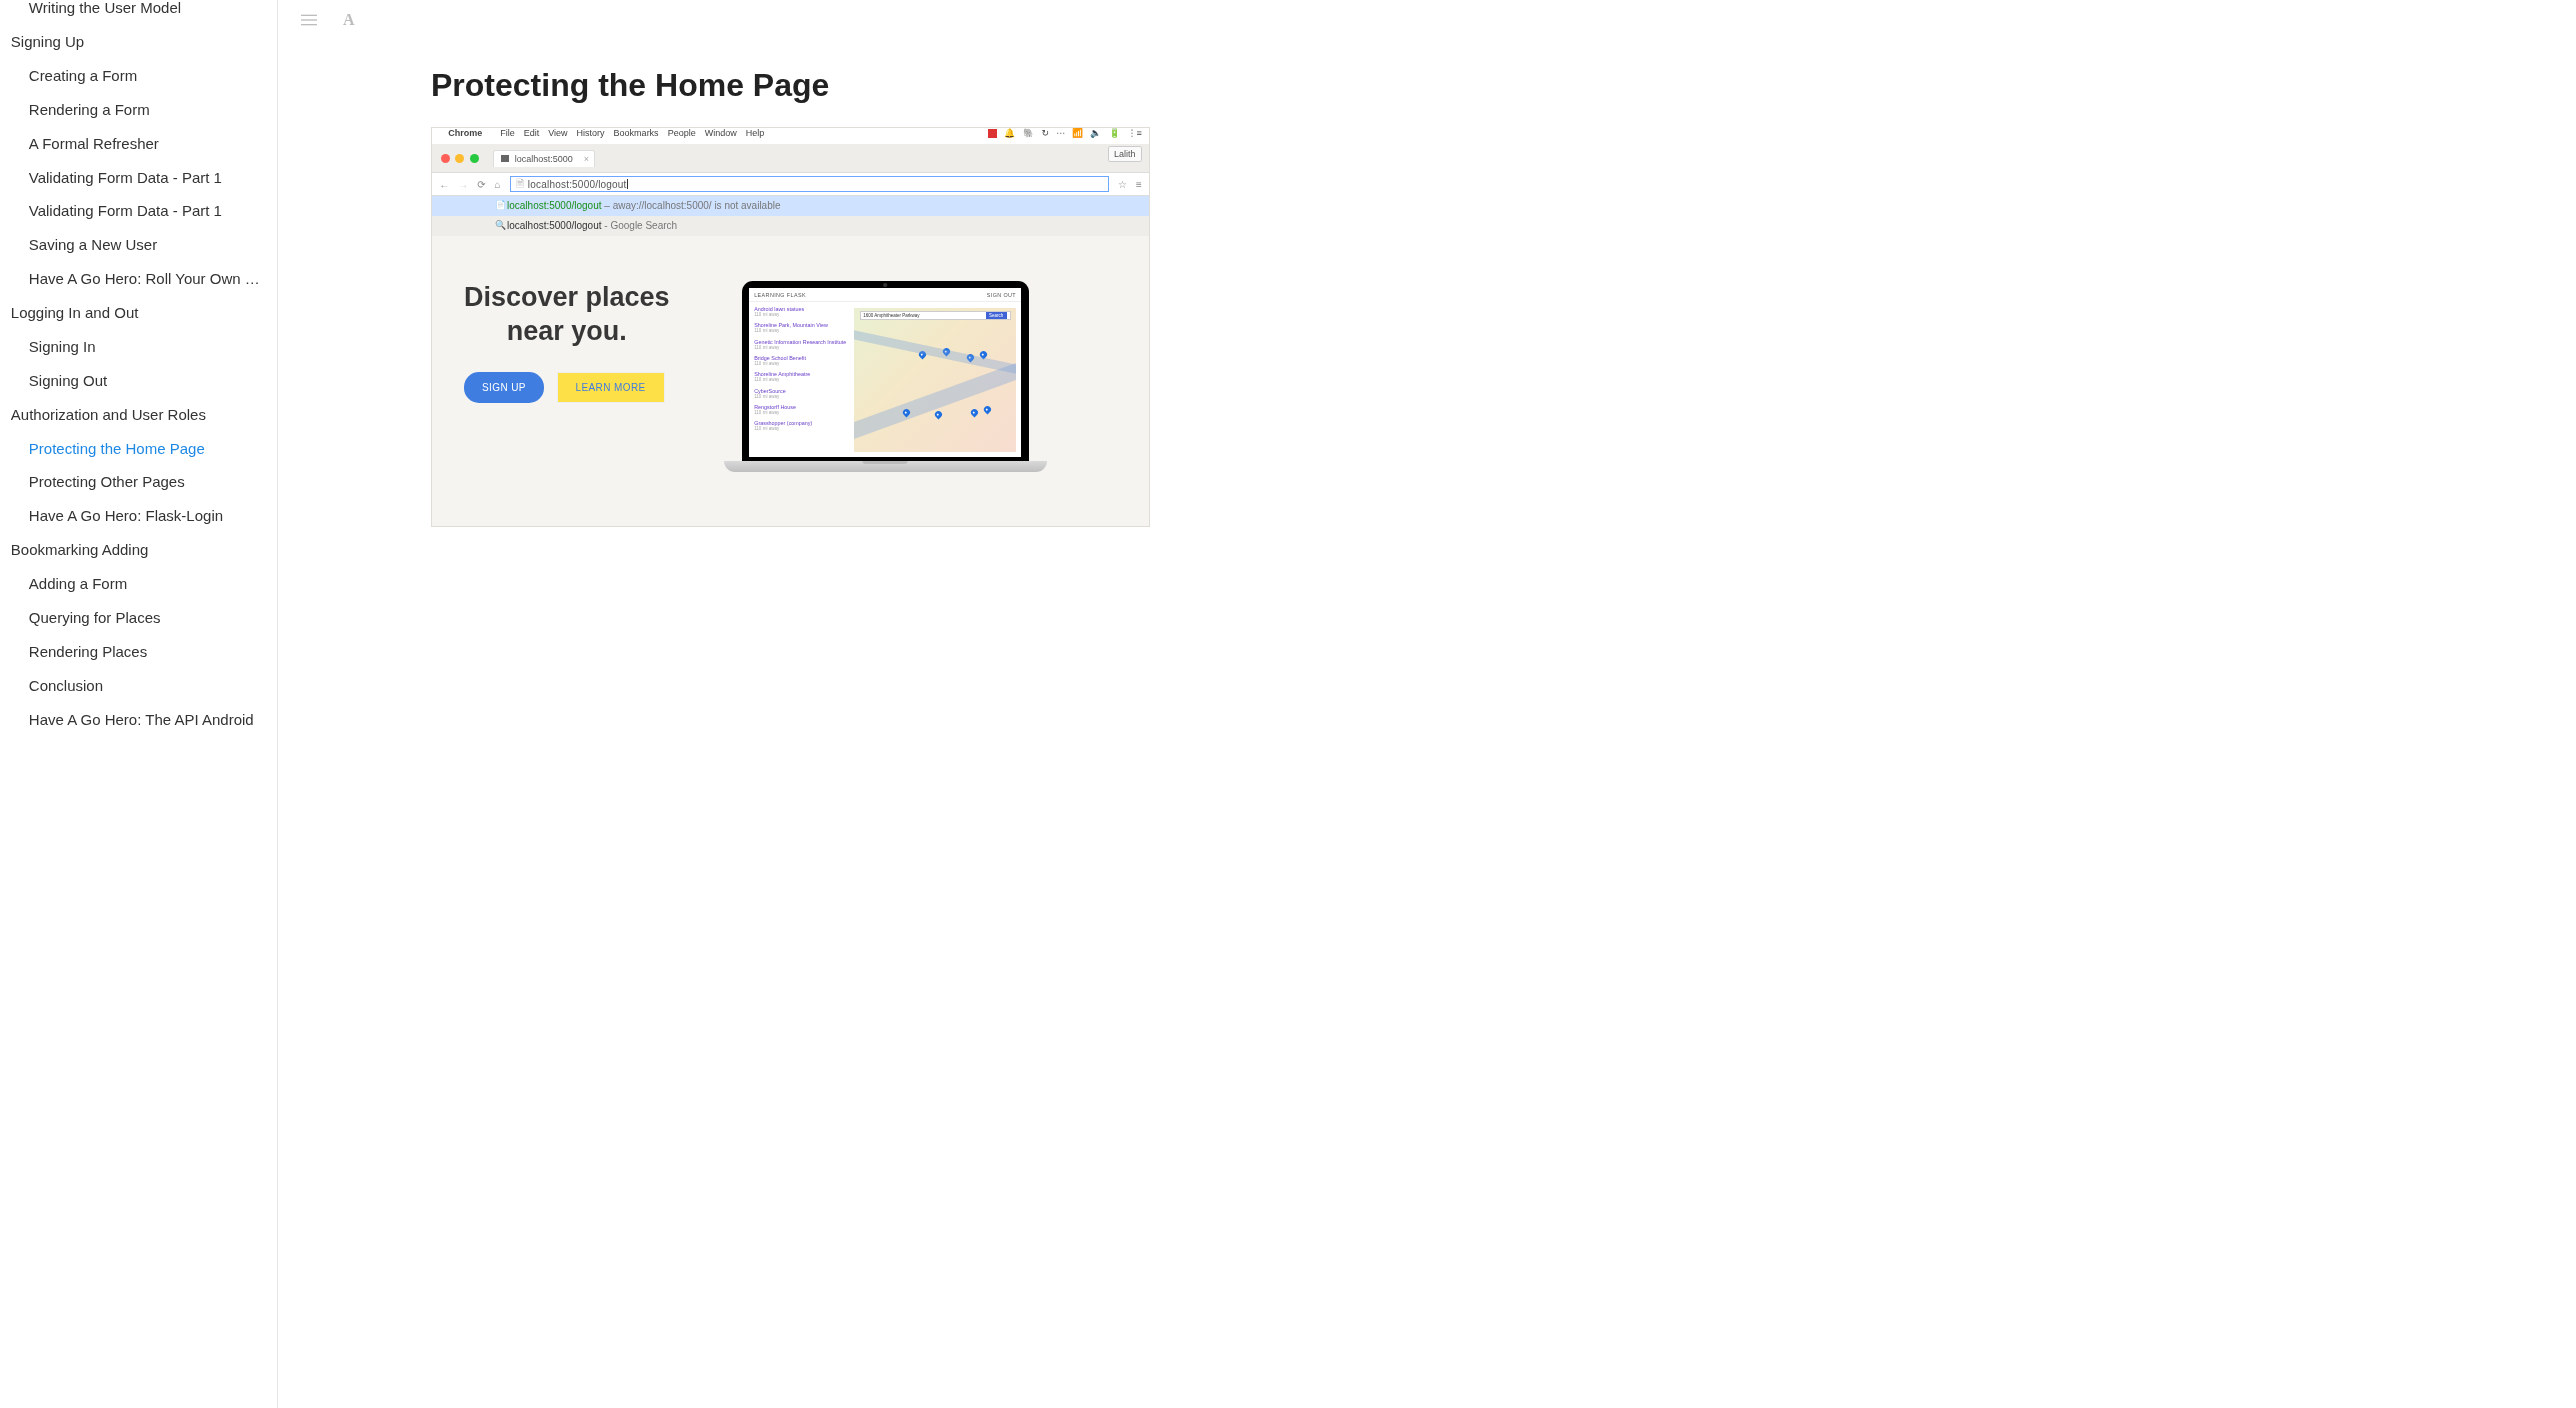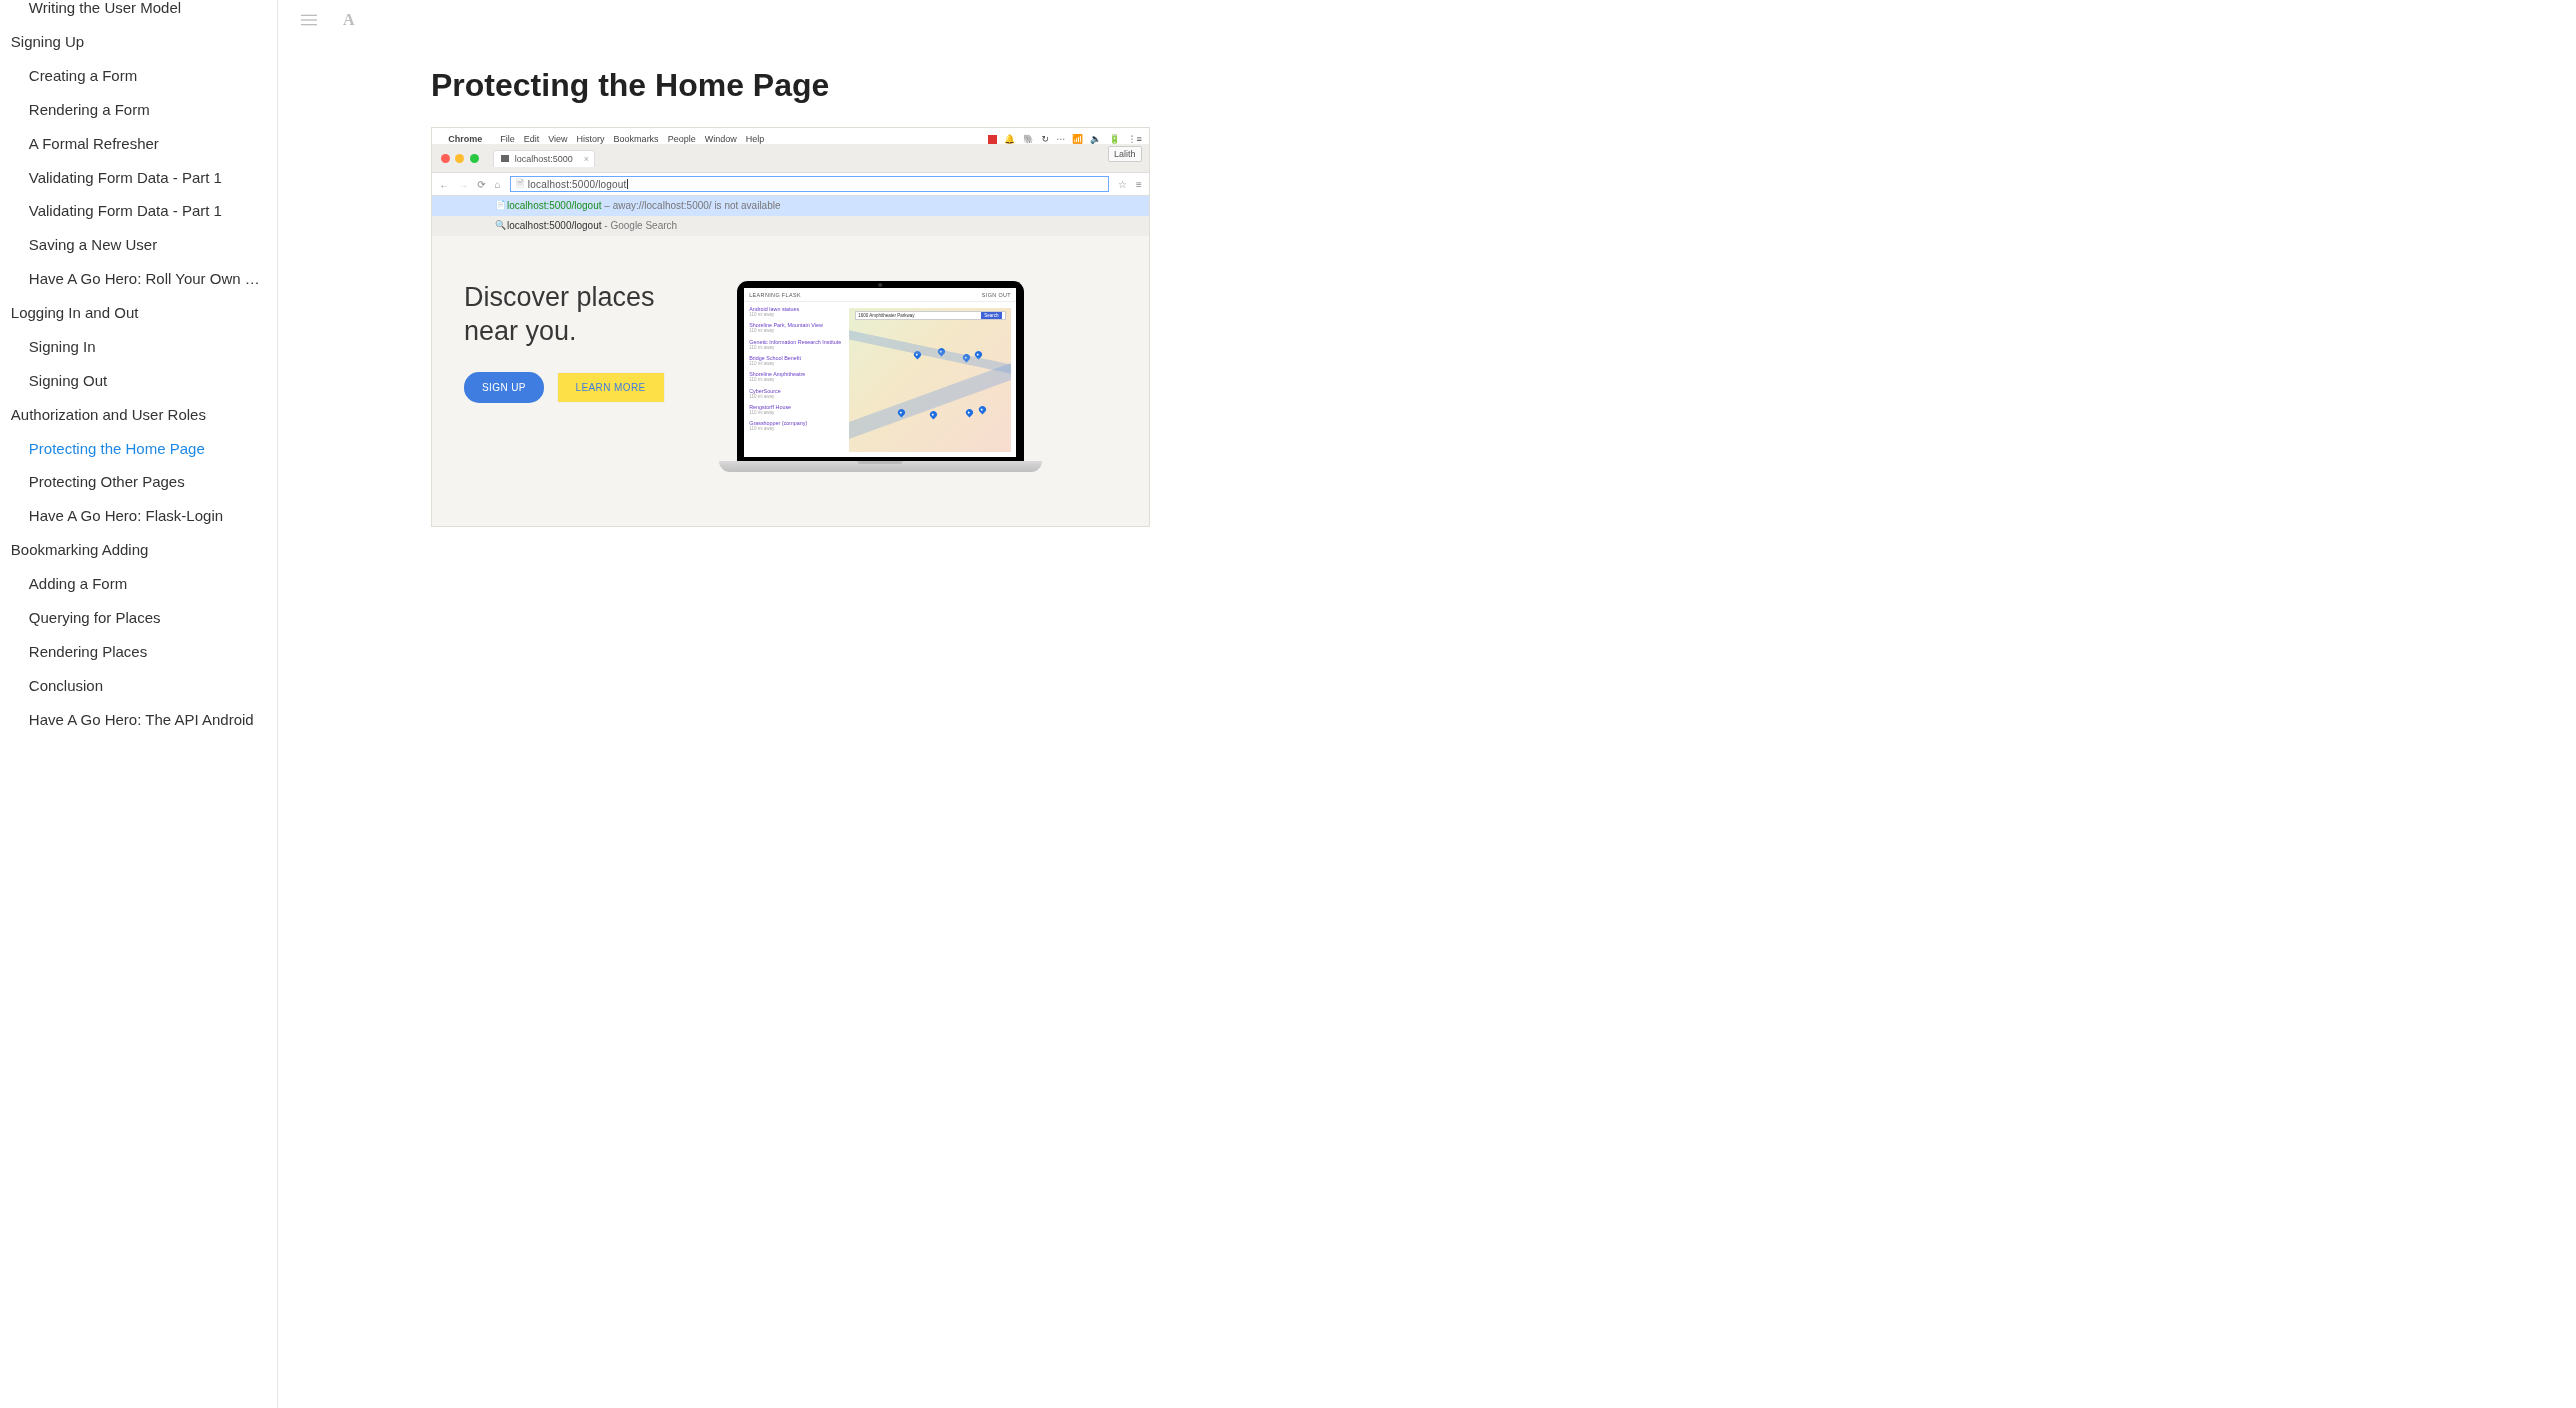--- a/index.html
+++ b/index.html
@@ -19,21 +19,21 @@
   .content { flex:1; position:relative; overflow-y:auto; }
   .topbar { height:40px; display:flex; align-items:center; gap:23.4px; padding-left:23.4px; color:#bdbdbd; }
   .topbar .ic { width:16px; height:16px; display:inline-flex; align-items:center; justify-content:center; cursor:pointer; }
   .topbar svg { width:16px; height:16px; fill:#bdbdbd; }
 
   .page { max-width:719px; margin:27px 0 0 153px; }
   .page h1 { font-size:32px; font-weight:700; color:#222; margin-bottom:23.4px; }
 
   
   .shot { width:719px; background:#f5f4f0; border:0.9px solid #e0ddd6; }
-  .mac-menubar { height:16px; background:#fff; display:flex; align-items:flex-end; font-size:9px; color:#444; gap:9px; padding:0 7.2px; position:relative; }
+  .mac-menubar { height:16px; background:#fff; display:flex; align-items:flex-start; font-size:9px; color:#444; gap:9px; padding:0 7.2px; position:relative; }
   .mac-menubar .apple { font-size:10px; }
   .mac-menubar .mi { }
   .mac-menubar .bold { font-weight:700; }
   .mac-menubar .right { position:absolute; right:7.2px; display:flex; gap:7.2px; align-items:center; font-size:9px; }
   .mac-menubar .sq-red { width:9px; height:9px; background:#d33; }
 
   .browser-chrome { background:#efedea; }
   .tabrow { height:28px; display:flex; align-items:center; font-size:9px; color:#555; padding-left:9px; gap:5.4px; position:relative; }
   .traffic { display:flex; gap:5.4px; margin-right:9px; }
   .traffic span { width:9px; height:9px; border-radius:50%; display:inline-block; }
@@ -50,21 +50,21 @@
 
   .suggestions { font-size:10px; }
   .sug { padding:4.5px 7.2px 4.5px 75px; position:relative; }
   .sug .ic { position:absolute; left:63px; top:4.5px; color:#888; font-size:9px; }
   .sug.hl { background:#cfe2ff; }
   .sug .main { color:#1a8f1a; }
   .sug .rest { color:#777; }
   .sug .main2 { color:#333; }
 
   .viewport { background:#f5f4f0; padding:45px 32px 54px 32px; display:flex; gap:54px; align-items:flex-start; }
-  .hero-text h2 { font-size:27px; font-weight:400; color:#373737; line-height:1.25; }
+  .hero-text h2 { font-size:27px; font-weight:700; color:#373737; line-height:1.25;text-align:center; }
   .hero-buttons { margin-top:23.4px; display:flex; gap:12.6px; }
   .btn { font-size:10px; letter-spacing:0.4px; padding:9px 18px; border:none; cursor:pointer; }
   .btn.primary { background:#3f7de0; color:#fff;border-radius:15px; }
   .btn.secondary { background:#fde047; color:#3f7de0; border:0.9px solid #eee; }
 
   
   .laptop { width:323px; position:relative; }
   .lap-screen { width:287px; height:180px; background:#000; border-radius:10.8px 10.8px 0 0; padding:7.2px 7.2px 3.6px 7.2px; margin:0 auto; position:relative; }
   .lap-cam { position:absolute; top:2.7px; left:50%; width:3.6px; height:3.6px; background:#333; border-radius:50%; transform:translateX(-50%);}
   .lap-inner { background:#fff; width:100%; height:100%; display:flex; flex-direction:column; font-size:5.4px; }

